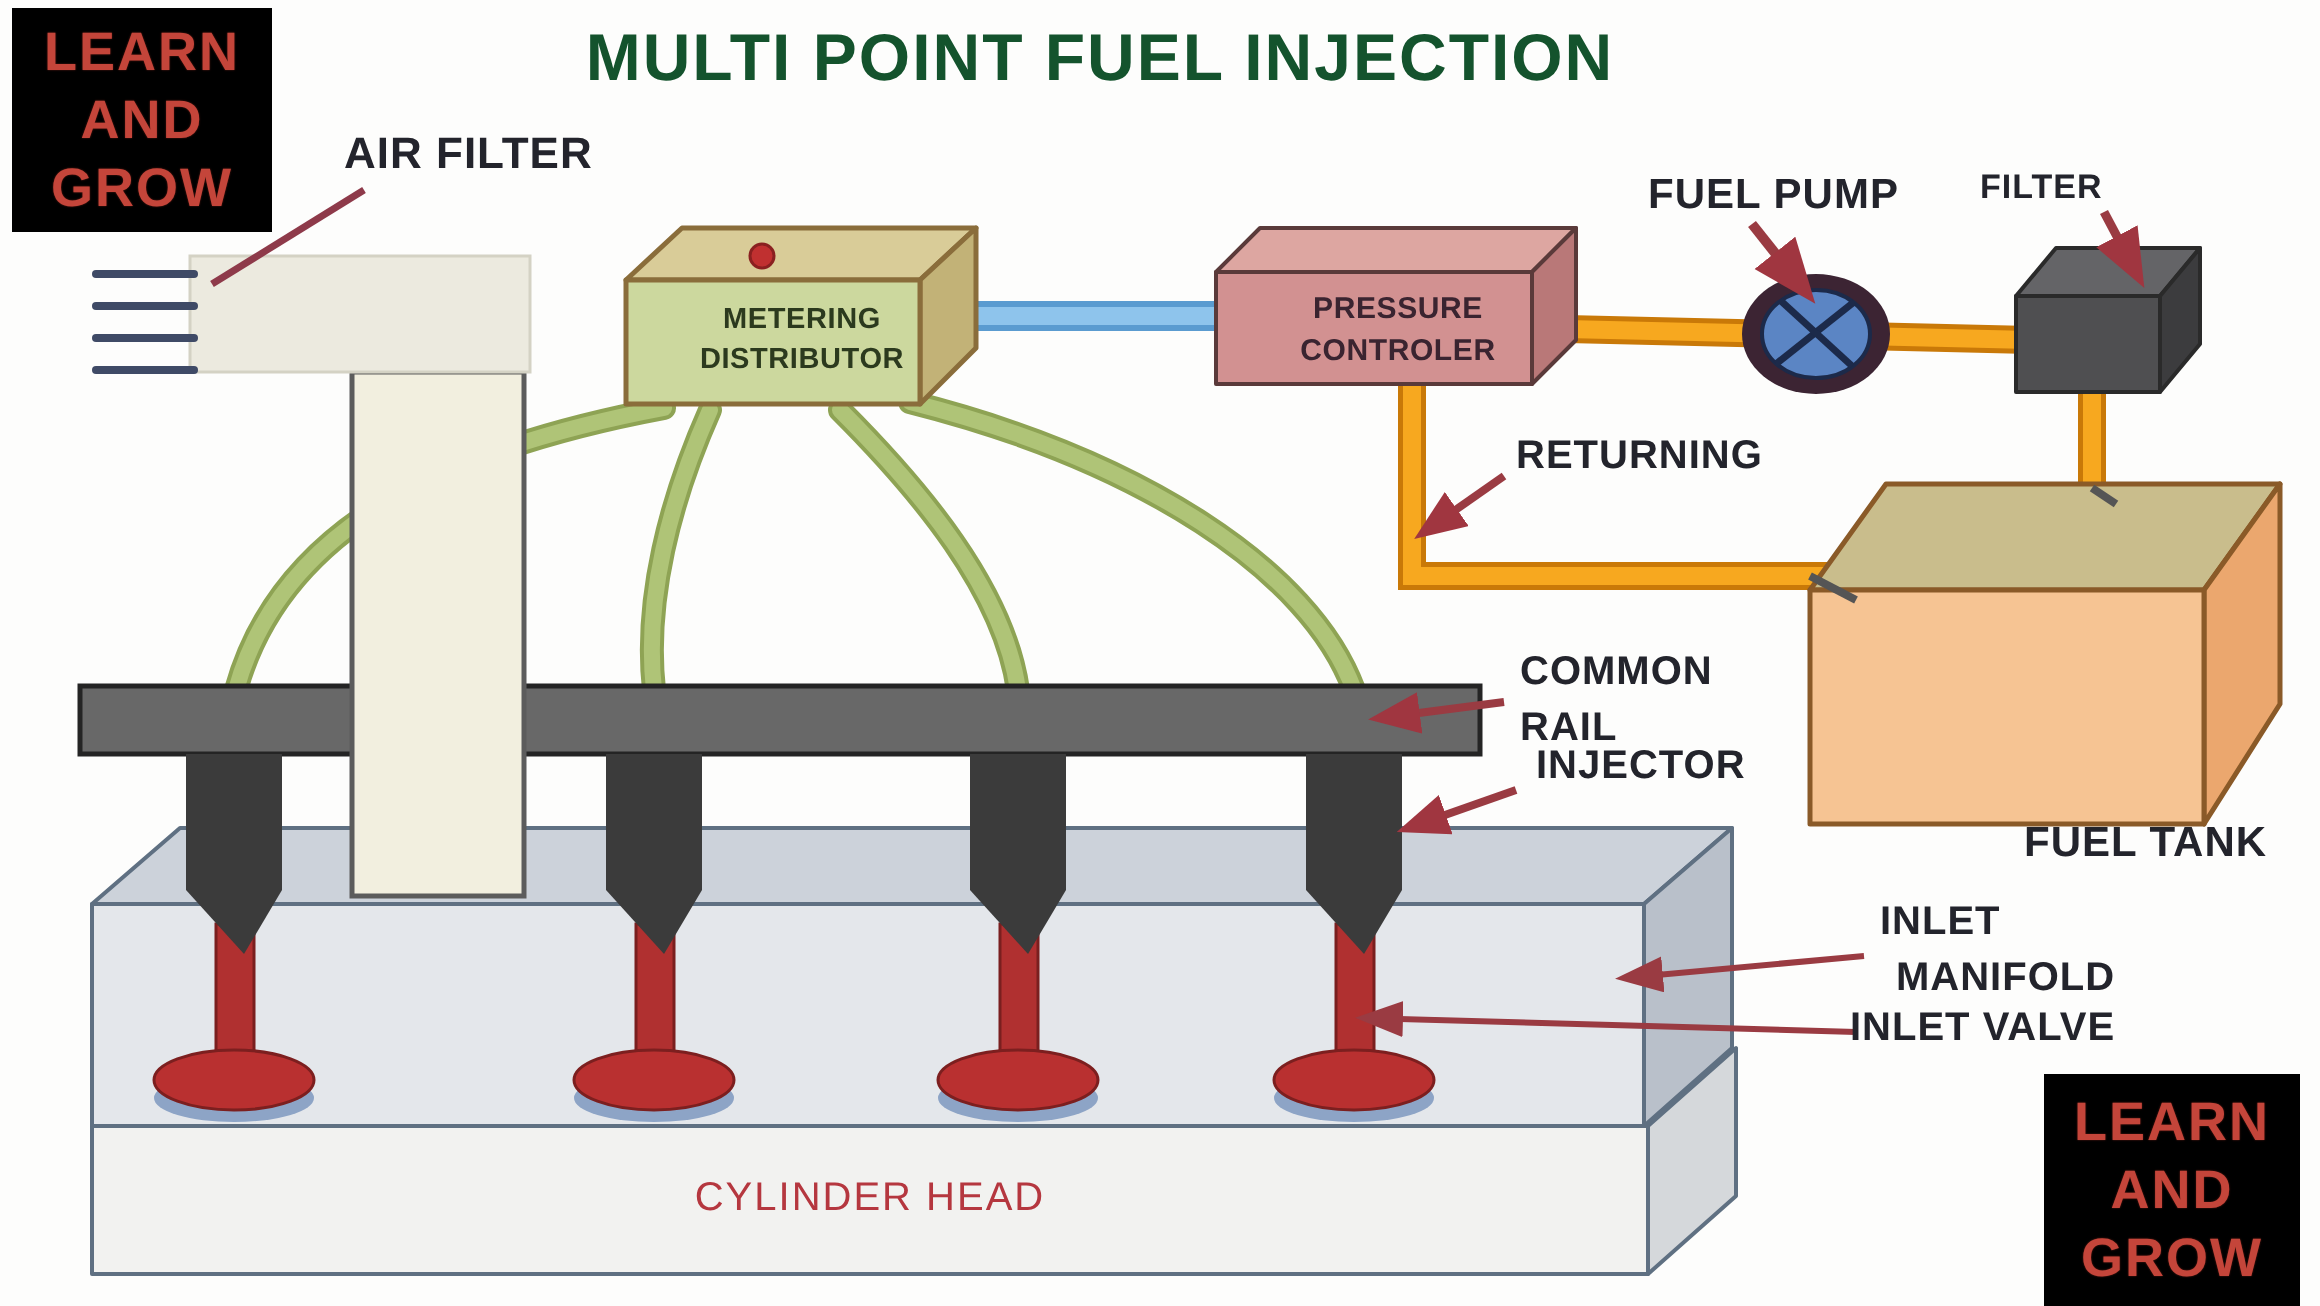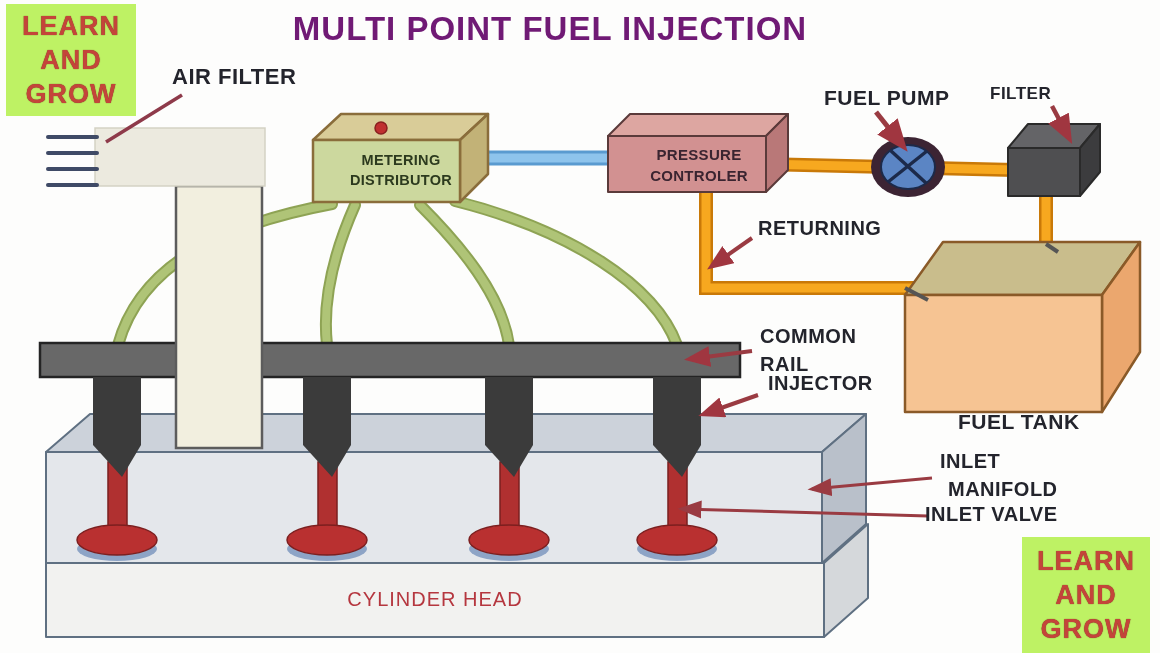--- a/index.html
+++ b/index.html
@@ -7,24 +7,24 @@
     position:relative;width:1160px;height:653px;overflow:hidden;
     background:#fdfdfc;font-family:"Liberation Sans",sans-serif;
   }
   .lbl{
     position:absolute;font-weight:bold;color:#23242c;
     font-family:"Liberation Sans",sans-serif;letter-spacing:.5px;white-space:nowrap;
     z-index:6;
   }
   .title{
     position:absolute;left:170px;top:10px;width:760px;text-align:center;
-    font-size:33px;font-weight:800;color:#701a75;letter-spacing:1px;z-index:6;
+    font-size:33px;font-weight:800;color:#14532d;letter-spacing:1px;z-index:6;
   }
   .badge{
-    position:absolute;background:#bef264;z-index:7;
+    position:absolute;background:#000000;z-index:7;
     display:flex;flex-direction:column;justify-content:center;align-items:center;
     font-weight:800;color:#c4453a;font-size:27px;line-height:34px;
     text-shadow:0 0 1px #6b2018;letter-spacing:1px;
   }
   .badge-tl{left:6px;top:4px;width:130px;height:112px;}
   .badge-br{left:1022px;top:537px;width:128px;height:116px;}
   .boxtext{
     position:absolute;text-align:center;font-weight:bold;z-index:6;
     font-family:"Liberation Sans",sans-serif;
   }
@@ -211,17 +211,17 @@
     <div>COMMON</div>
     <div>RAIL</div>
   </div>
 
   <div class="lbl" style="left:768px;top:372px;font-size:20px;">INJECTOR</div>
 
   <div class="lbl" style="left:940px;top:450px;font-size:20px;">INLET</div>
   <div class="lbl" style="left:948px;top:478px;font-size:20px;">MANIFOLD</div>
   <div class="lbl" style="left:925px;top:503px;font-size:20px;">INLET VALVE</div>
 
-  <div class="lbl" style="left:958px;top:410px;font-size:21px;">FUEL TANK</div>
+  <div class="lbl" style="left:1012px;top:410px;font-size:21px;">FUEL TANK</div>
 
   <div class="cyl-text">CYLINDER HEAD</div>
 
 </div>
 
 </body></html>

